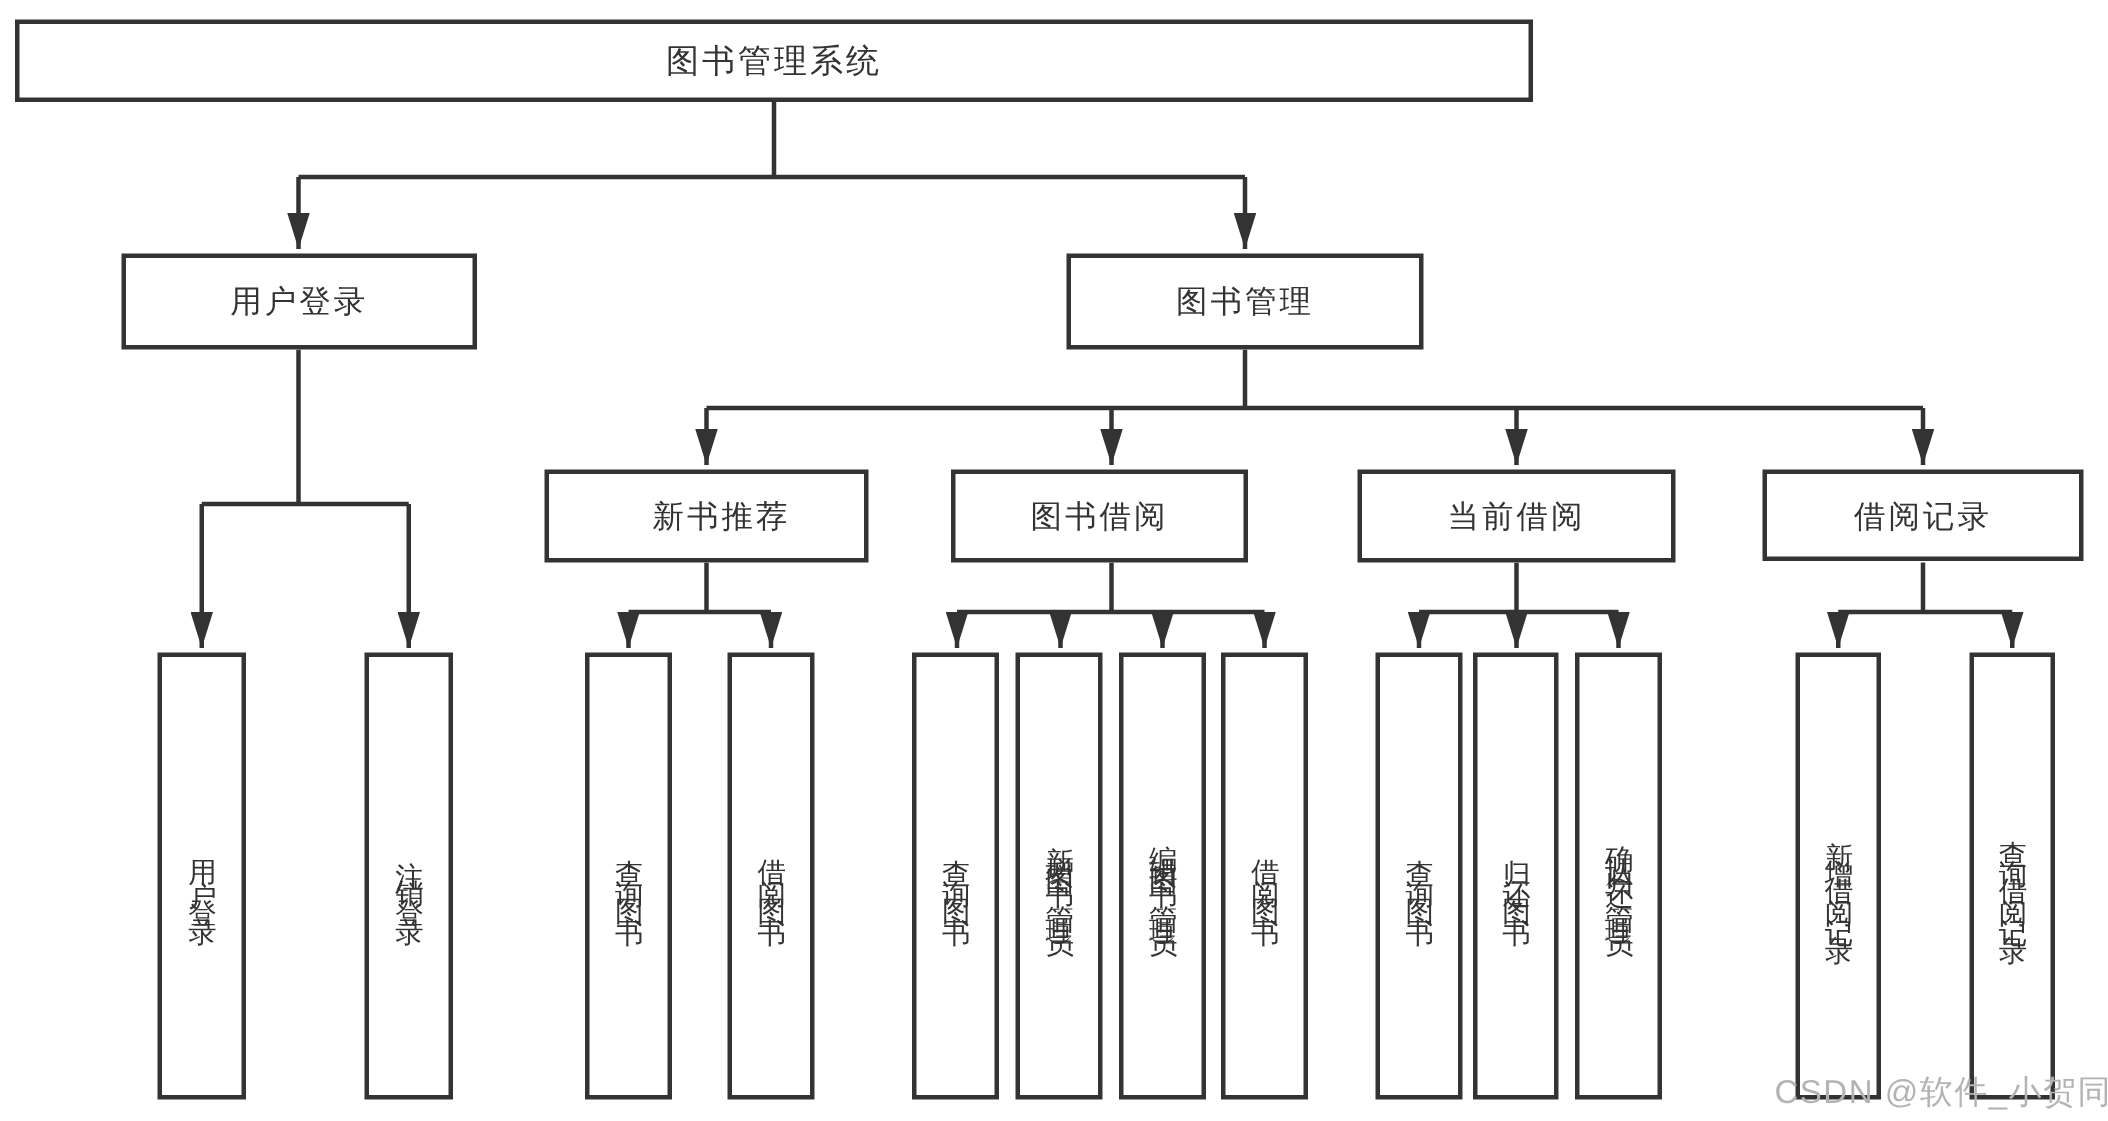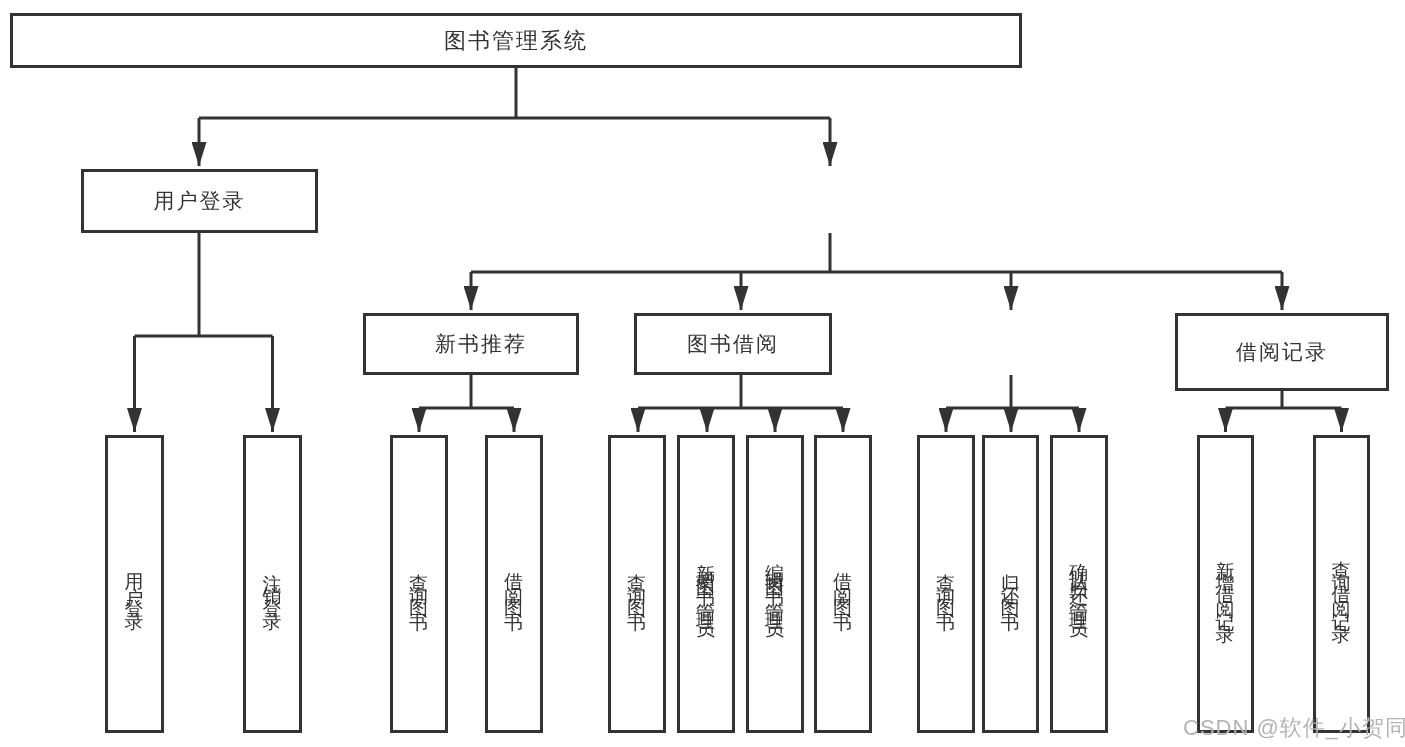--- a/index.html
+++ b/index.html
@@ -121,28 +121,34 @@
     <path class="c" d="M1341.5,408 V432" marker-end="url(#arrow)"></path>
   </svg>
 
   <div class="node root" style="left:10px; top:13px; width:1012px; height:55px;">
     <span class="hlabel">图书管理系统</span>
   </div>
 
   <div class="node" style="left:81px; top:169px; width:237px; height:64px;">
     <span class="hlabel">用户登录</span>
   </div>
+  <div class="node" style="left:711px; top:169px; width:238px; height:64px;">
+    <span class="hlabel">图书管理</span>
+  </div>
 
   <div class="node" style="left:363px; top:313px; width:216px; height:62px;padding-left:20px;">
     <span class="hlabel">新书推荐</span>
   </div>
   <div class="node" style="left:634px; top:313px; width:198px; height:62px;">
     <span class="hlabel">图书借阅</span>
   </div>
-  <div class="node" style="left:1175px; top:313px; width:214px; height:78px;">
+  <div class="node" style="left:905px; top:313px; width:212px; height:62px;">
+    <span class="hlabel">当前借阅</span>
+  </div>
+  <div class="node" style="left:1175px; top:313px; width:214px; height:61px;">
     <span class="hlabel">借阅记录</span>
   </div>
 
   <div class="node" style="left:105px; top:435px; width:59px; height:298px;">
     <span class="vlabel">用户登录</span>
   </div>
   <div class="node" style="left:243px; top:435px; width:59px; height:298px;">
     <span class="vlabel">注销登录</span>
   </div>
 

